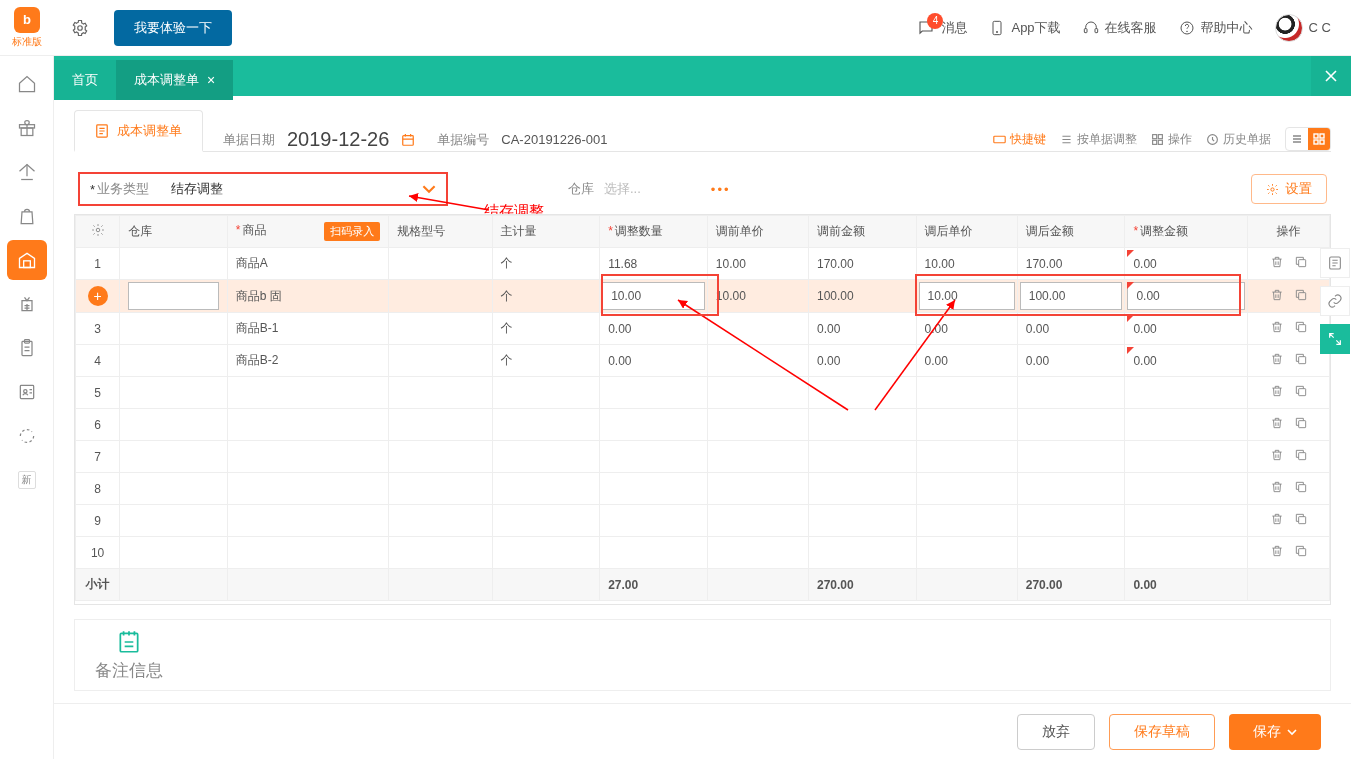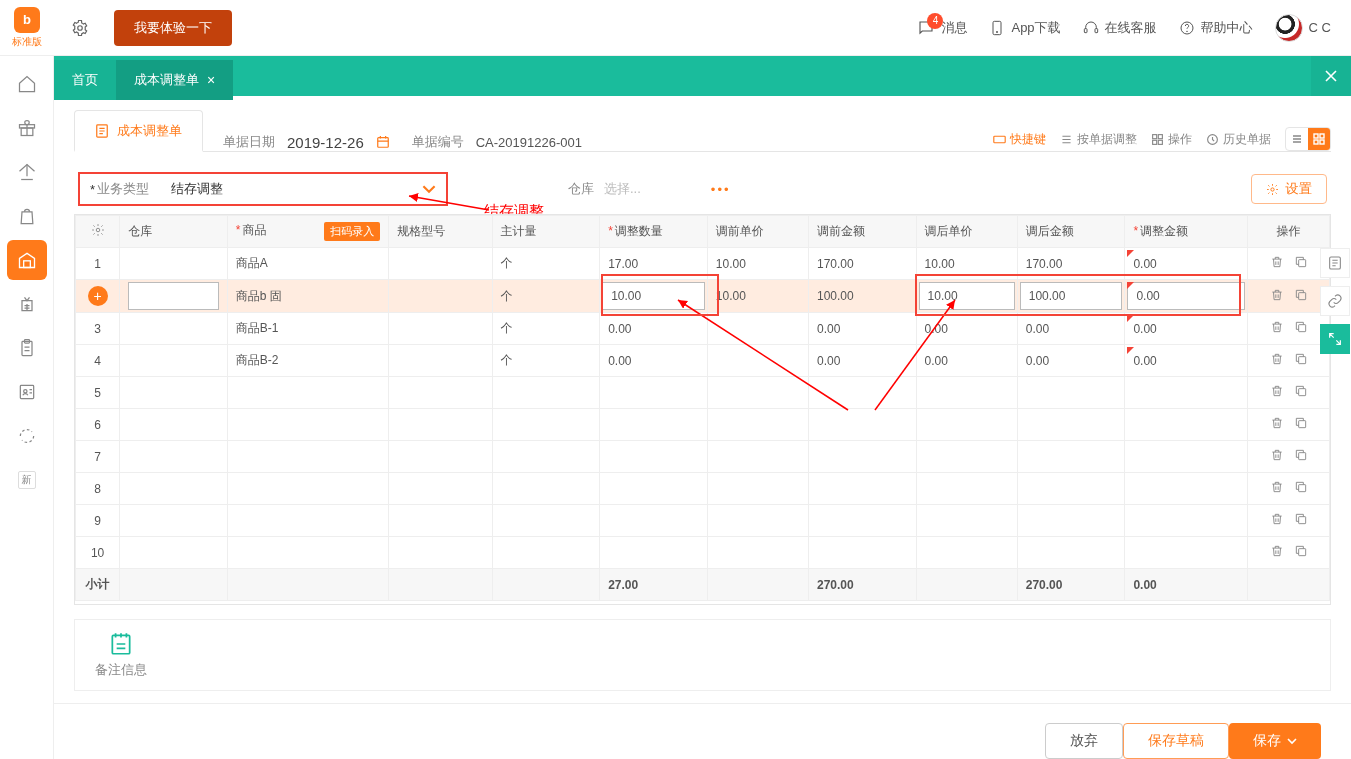--- a/index.html
+++ b/index.html
@@ -8,21 +8,21 @@
 
 
 .topbar { height: 56px; display: flex; align-items: center; border-bottom: 1px solid #eee; padding: 0 20px 0 0; }
 .logo { width: 54px; display:flex;flex-direction:column;align-items:center;justify-content:center;gap:2px; }
 .logo-icon { width:26px;height:26px;border-radius:6px;background:#ff7a1a;display:flex;align-items:center;justify-content:center;color:#fff;font-weight:bold; }
 .logo-text { font-size:10px;color:#ff7a1a; }
 .wh-select { flex:0 0 260px; height:36px; border:1px solid #e5e5e5; border-radius:4px; display:flex; align-items:center; padding:0 12px; justify-content:space-between; margin-left:14px;}
 .wh-select span.val { color:#333; }
 .wh-select svg { width:12px;height:12px; }
 .gear-btn { width:32px;height:32px;display:flex;align-items:center;justify-content:center;color:#666;margin-left:10px; cursor:pointer;}
-.primary-btn { background:#c2410c;color:#fff;border:none;border-radius:4px;height:36px;padding:0 20px;cursor:pointer;margin-left:18px;font-size:13px; }
+.primary-btn { background:#0369a1;color:#fff;border:none;border-radius:4px;height:36px;padding:0 20px;cursor:pointer;margin-left:18px;font-size:13px; }
 .top-spacer { flex:1; }
 .top-right { display:flex;align-items:center;gap:22px;color:#555; }
 .tr-item { display:flex;align-items:center;gap:6px;cursor:pointer;position:relative; }
 .badge { position:absolute;top:-6px;left:10px;background:#ff4d2d;color:#fff;border-radius:8px;font-size:10px;min-width:16px;height:16px;display:flex;align-items:center;justify-content:center;padding:0 4px; }
 .avatar { width:28px;height:28px;border-radius:50%;background:radial-gradient(circle at 35% 35%,#fff 0 25%,#222 28% 40%,#fff 42% 56%,#c62828 60% 100%);border:1px solid #ddd; }
 
 
 .body-row { flex:1; display:flex; min-height:0; }
 .sidebar { width:54px; background:#fff; border-right:1px solid #eee; display:flex;flex-direction:column;align-items:center;padding-top:8px;gap:4px;}
 .side-ic{ width:40px;height:40px;display:flex;align-items:center;justify-content:center;color:#888;border-radius:6px;cursor:pointer;}
@@ -40,21 +40,21 @@
 .tabsline .tabs-close{position:absolute;right:0;top:0;width:40px;height:40px;background:#17b394;display:flex;align-items:center;justify-content:center;cursor:pointer;}
 
 
 .content { flex:1; padding:14px 20px 12px 20px; display:flex;flex-direction:column;min-height:0;overflow:hidden; }
 
 .doc-head { display:flex;align-items:flex-end;border-bottom:1px solid #e5e5e5;height:42px;}
 .doc-tab { display:flex;align-items:center;gap:8px;height:42px;padding:0 20px;border:1px solid #e5e5e5;border-bottom:2px solid #fff;border-radius:4px 4px 0 0;color:#ff7a1a;margin-bottom:-1px;}
 .doc-tab svg{width:14px;height:14px;}
 .doc-meta { display:flex;align-items:center;gap:12px;margin-left:20px;color:#555;font-size:13px;}
 .doc-meta .label{color:#888;}
-.doc-meta .date{font-size:15px;color:#444;}
+.doc-meta .date{font-size:20px;color:#444;}
 .cal-ic{width:14px;height:14px;color:#ff7a1a;}
 .doc-actions { margin-left:auto;display:flex;align-items:center;gap:14px;color:#888;font-size:12px;}
 .doc-actions .act{display:flex;align-items:center;gap:4px;cursor:pointer;text-align:right;}
 .doc-actions .act.orange{color:#ff7a1a;}
 .vw-toggle{display:flex;border:1px solid #e5e5e5;border-radius:4px;overflow:hidden;}
 .vw-toggle div{width:22px;height:22px;display:flex;align-items:center;justify-content:center;}
 .vw-toggle div.on{background:#ff7a1a;color:#fff;}
 
 .filter-row { display:flex;align-items:center;padding:20px 4px 8px 4px;gap:120px;position:relative;}
 .biztype-box{border:2px solid #f44336;padding:6px 10px;display:flex;align-items:center;justify-content:space-between;width:370px;}
@@ -90,26 +90,26 @@
 td.pos-rel{position:relative;}
 .red-border-abs{position:absolute;border:2px solid #f44336;pointer-events:none;z-index:5;}
 .qty-red{top:-6px;width:118px;height:42px;left:1px;}
 .right-red{top:-6px;height:42px;}
 
 .tbl tfoot td{background:#f7f7f7;font-weight:bold;border-top:1px solid #ddd;}
 
 
 .remarks{height:72px;margin-top:14px;border:1px solid #eee;display:flex;align-items:center;padding:0 20px;gap:20px;}
 .remarks .ric{display:flex;flex-direction:column;align-items:center;color:#1abc9c;gap:4px;}
-.remarks .ric span{color:#888;font-size:13px;}
+.remarks .ric span{color:#888;font-size:17px;}
 .remarks input{flex:1;border:none;outline:none;font-size:13px;color:#333;}
 .remarks input::placeholder{color:#bbb;}
 
 
-.footer{height:56px;border-top:1px solid #eee;display:flex;align-items:flex-end;justify-content:flex-end;padding:0 30px;}
+.footer{height:56px;border-top:1px solid #eee;display:flex;align-items:center;justify-content:flex-end;padding:0 30px;gap:14px;}
 .btn{height:36px;padding:0 24px;border-radius:4px;font-size:14px;cursor:pointer;display:flex;align-items:center;}
 .btn.ghost{border:1px solid #ccc;background:#fff;color:#555;}
 .btn.outline{border:1px solid #ff9c55;background:#fff;color:#ff7a1a;}
 .btn.primary{border:none;background:#ff7a1a;color:#fff;gap:6px;}
 .btn.primary svg{width:10px;height:10px;}
 
 
 .right-rail{position:absolute;right:0;top:56px;width:32px;display:flex;flex-direction:column;gap:8px;align-items:center;z-index:20;}
 .rail-ic{width:30px;height:30px;display:flex;align-items:center;justify-content:center;color:#888;background:#fff;border:1px solid #eee;cursor:pointer;}
 .rail-ic.on{background:#1abc9c;color:#fff;border-color:#1abc9c;}
@@ -373,21 +373,21 @@
                 <th class="ops">操作</th>
               </tr>
             </thead>
             <tbody id="tbody">
                 <tr>
                   <td class="idx">1</td>
                   <td></td>
                   <td>商品A</td>
                   <td></td>
                   <td>个</td>
-                  <td>17.00</td>
+                  <td>11.68</td>
                   <td>10.00</td>
                   <td>170.00</td>
                   <td>10.00</td>
                   <td>170.00</td>
                   <td class="pos-rel redmark">0.00</td>
                   <td class="ops"><div class="op-ic">
                       <span><svg width="14" height="14" viewBox="0 0 24 24" fill="none" stroke="currentColor" stroke-width="1.6">
                           <path d="M4 7h16M9 7V4h6v3M6 7l1 13h10l1-13M10 11v6M14 11v6"></path>
                         </svg></span>
                       <span><svg width="14" height="14" viewBox="0 0 24 24" fill="none" stroke="currentColor" stroke-width="1.6">

